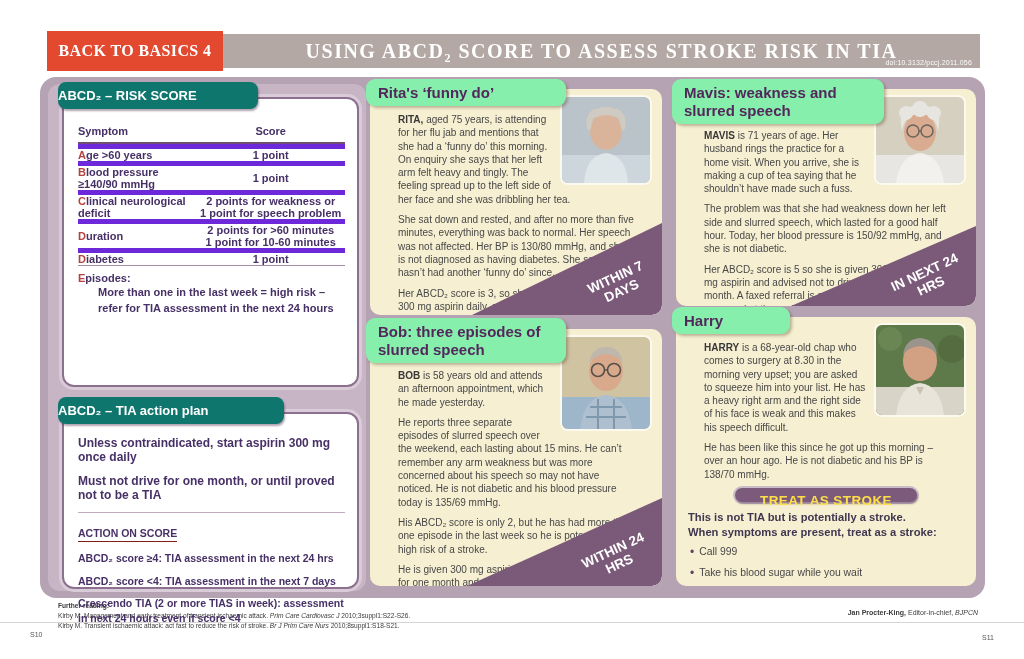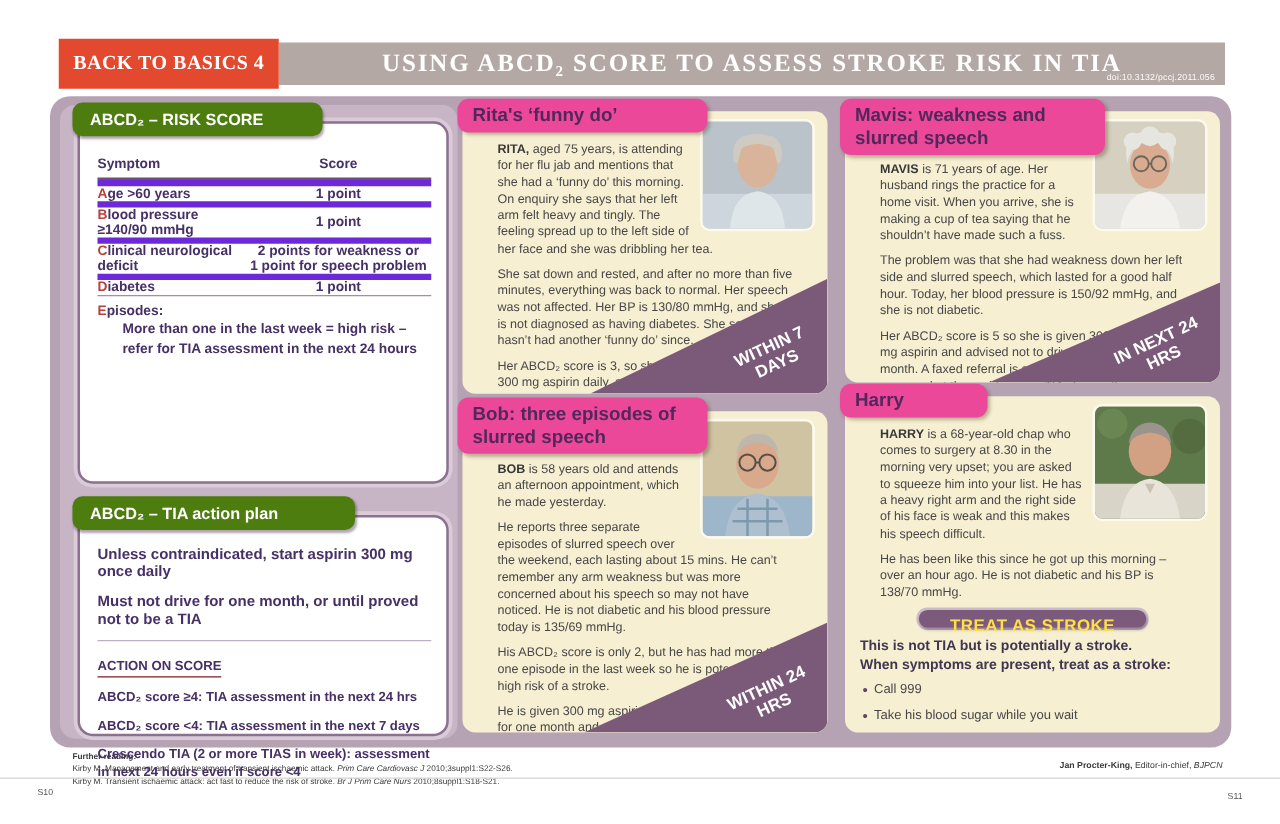--- a/index.html
+++ b/index.html
@@ -16,22 +16,22 @@
               display:flex; align-items:center; justify-content:center; }
   .titlebar .title { color:#fff; font-family:"Liberation Serif", serif; font-weight:600;
                      font-size:20px; letter-spacing:1.5px; }
   .doi { position:absolute; right:8px; bottom:2px; color:#fdfdfd; font-size:7px; letter-spacing:.2px; }
 
   
   .main-bg { left:40px; top:77px; width:945px; height:521px; background:#B5A2B3; border-radius:16px; }
   .left-wrap { left:48px; top:84px; width:318px; height:507px; background:#C7B5C5; border-radius:12px; }
 
   
-  .ptab { background:#4d7c0f; border-radius:8px; color:#fff; font-weight:700; font-size:13px;
-          line-height:27px; height:27px; padding-left:14px; z-index:4;
+  .ptab { background:#0f766e; border-radius:8px; color:#fff; font-weight:700; font-size:13px;
+          line-height:27px; height:27px; z-index:4;
           box-shadow:1px 2px 2px rgba(60,30,60,.4); }
 
   
   .wcard { background:#fff; border:2px solid #8D6F90; border-radius:12px;
            box-shadow:0 0 0 3px #d9cbd8; z-index:2; }
   .risk-card { left:62px; top:97px; width:297px; height:290px; padding:24px 12px 6px 14px; }
   .plan-card { left:62px; top:412px; width:297px; height:177px; padding:22px 12px 6px 14px; }
 
   .trow { display:grid; grid-template-columns:1.02fr 1.28fr; align-items:center;
           padding:0 0; border-top:5px solid #6d28d9; }
@@ -46,21 +46,21 @@
   .ep-text { font-weight:700; color:#463066; font-size:11px; margin:1px 0 0 20px;
              white-space:pre-line; line-height:1.45; }
 
   .ap-line { font-size:12px; font-weight:700; color:#463066; margin-bottom:10px; }
   .ap-div { border-top:1px solid #C2ACC2; margin:4px 0 10px; }
   .ap-heading { font-size:10.5px; font-weight:700; color:#463066; display:inline-block;
                 border-bottom:1px solid #7f1d1d; padding-bottom:2px; margin-bottom:9px; }
   .ap-action { font-size:10.5px; font-weight:700; color:#463066; margin-bottom:8px; line-height:1.4; }
 
   
-  .ctab { background:#ec4899; border-radius:9px; color:#53275B; font-weight:700; font-size:15px;
+  .ctab { background:#86efac; border-radius:9px; color:#53275B; font-weight:700; font-size:15px;
           line-height:1.2; padding:5px 10px 4px 12px; z-index:4;
           box-shadow:2px 2px 3px rgba(80,60,30,.35); }
   .ccard { background:#F6EFD2; border-radius:10px; overflow:hidden; z-index:1;
            padding:10px 12px 8px 12px; }
   .ccard p { font-size:10px; color:#474747; line-height:1.33; margin:0 16px 7px; }
   .lead { font-weight:700; color:#383838; }
   .photo { float:right; width:88px; height:86px; margin:0 0 6px 9px; border-radius:6px;
            overflow:hidden; box-shadow:0 0 0 2px rgba(255,255,255,.65); }
   .photo svg { display:block; }
 
@@ -141,20 +141,25 @@
 ≥140/90 mmHg</div>
     <div class="scr">1 point</div>
   </div>
   <div class="trow">
     <div class="sym">Clinical neurological
 deficit</div>
     <div class="scr">2 points for weakness or
 1 point for speech problem</div>
   </div>
   <div class="trow">
+    <div class="sym">Duration</div>
+    <div class="scr">2 points for &gt;60 minutes
+1 point for 10-60 minutes</div>
+  </div>
+  <div class="trow">
     <div class="sym">Diabetes</div>
     <div class="scr">1 point</div>
   </div>
   <div class="ep">
     <div class="ep-label">Episodes:</div>
     <div class="ep-text">More than one in the last week = high risk –
 refer for TIA assessment in the next 24 hours</div>
   </div>
 </div>
 

